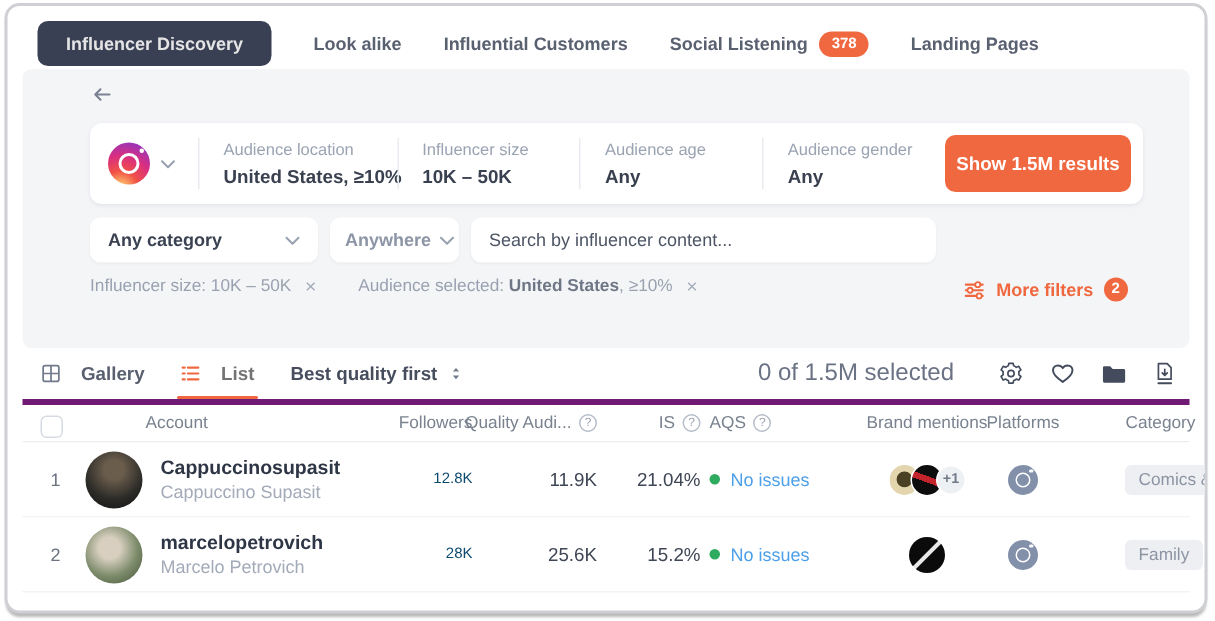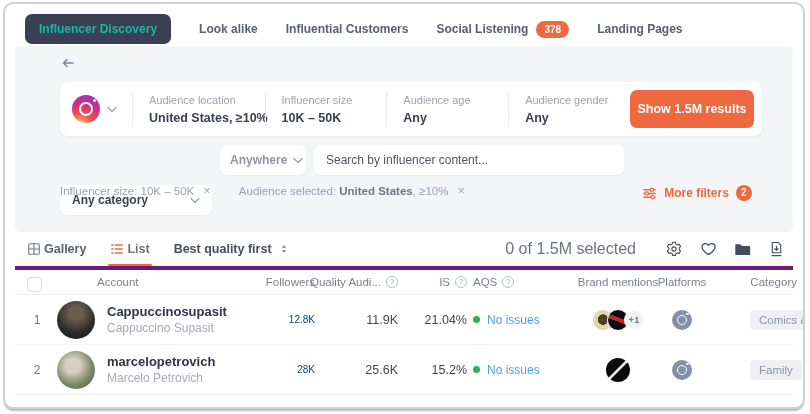--- a/index.html
+++ b/index.html
@@ -6,21 +6,21 @@
   html,body { width:810px; height:414px; background:#fff; font-family:"Liberation Sans", sans-serif; }
   .window { position:absolute; left:3px; top:2px; width:802px; height:407px;
             border:2px solid #cfd0d3; border-radius:10px; background:#fff; overflow:hidden;
             box-shadow:0 3px 2px -1px rgba(0,0,0,.28); }
 
   
   .tabbar { position:absolute; left:10px; top:8px; right:10px; height:34px;
             display:flex; align-items:center; gap:28px; padding-left:10px; background:#fff; }
   .tab { font-size:12px; font-weight:600; color:#596070; white-space:nowrap; cursor:pointer;
          display:flex; align-items:center; }
-  .tab.active { background:#3a4054; color:#14b8a6; padding:8px 14px; border-radius:7px; }
+  .tab.active { background:#3a4054; color:#e5e5e5; padding:8px 19px; border-radius:7px; }
   .badge { background:#f0683f; color:#fff; font-size:10px; font-weight:700; padding:3px 8px;
            border-radius:9px; margin-left:8px; }
 
   
   .panel { position:absolute; left:10px; top:42px; right:10px; height:186px;
            background:#f4f5f7; border-radius:6px; }
   .back { position:absolute; left:45px; top:9px; color:#7a8294; cursor:pointer; }
 
   .filter-card { position:absolute; left:45px; top:36px; width:702px; height:54px;
                  background:#fff; border-radius:8px; box-shadow:0 1px 3px rgba(20,30,60,.07);
@@ -38,21 +38,21 @@
   .fvalue { font-size:12.5px; font-weight:700; color:#39404f; white-space:nowrap; }
   .show-results { margin-left:auto; flex:none; width:124px; height:38px; border:none; border-radius:7px;
                   background:#f0683f; color:#fff; font-size:12.5px; font-weight:700;
                   font-family:inherit; cursor:pointer; }
 
   .controls-row { position:absolute; left:45px; top:99px; width:702px; height:30px;
                   display:flex; gap:8px; }
   .ctrl { background:#fff; border-radius:7px; height:30px; display:flex; align-items:center;
           box-shadow:0 1px 2px rgba(20,30,60,.05); }
   .select-cat { width:152px; padding:0 12px; justify-content:space-between; font-size:12px;
-                font-weight:600; color:#3a4252; cursor:pointer;margin-top:40px; }
+                font-weight:600; color:#3a4252; cursor:pointer; }
   .select-loc { width:86px; padding:0 10px; gap:6px; font-size:12px; font-weight:600;
                 color:#8d96a6; cursor:pointer; }
   .chev { color:#9aa3b2; flex:none; }
   .search { flex:1; border:none; outline:none; background:#fff; border-radius:7px; padding:0 12px;
             font-size:12px; font-family:inherit; color:#3a4252;
             box-shadow:0 1px 2px rgba(20,30,60,.05); }
   .search::placeholder { color:#4d5565; opacity:1; }
   .more-filters { width:130px; border:none; background:#fff; border-radius:7px; cursor:pointer;
                   display:flex; align-items:center; justify-content:center; gap:7px;
                   font-size:12px; font-weight:700; color:#f0683f; font-family:inherit;
@@ -62,21 +62,21 @@
 
   .chips { position:absolute; left:45px; top:138px; display:flex; gap:28px;
            font-size:11.5px; color:#99a1b0; }
   .chip { display:flex; align-items:center; white-space:pre; }
   .chip b { color:#6f7787; font-weight:700; }
   .chip-x { margin-left:9px; color:#a6adbb; font-size:13px; line-height:1; cursor:pointer; }
 
   
   .toolbar { position:absolute; left:10px; top:228px; right:10px; height:34px; background:#fff;
              display:flex; align-items:center; gap:24px; padding-left:12px; }
-  .view-btn { display:flex; align-items:center; gap:3px; font-size:12.5px; font-weight:600;
+  .view-btn { display:flex; align-items:center; gap:13px; font-size:12.5px; font-weight:600;
               color:#59606f; height:100%; position:relative; cursor:pointer; }
   .view-btn .vicon { color:#707a8a; display:flex; }
   .view-btn.active { color:#737373; }
   .view-btn.active .vicon { color:#f0683f; }
   .view-btn.active::after { content:""; position:absolute; left:-2px; right:-2px; bottom:0;
                             height:2px; background:#f0683f; border-radius:1px; }
   .sort-btn { display:flex; align-items:center; gap:6px; font-size:12.5px; font-weight:600;
               color:#464d5c; cursor:pointer; }
   .sort-btn .vicon { color:#707a8a; display:flex; }
   .tb-right { margin-left:auto; display:flex; align-items:center; }

